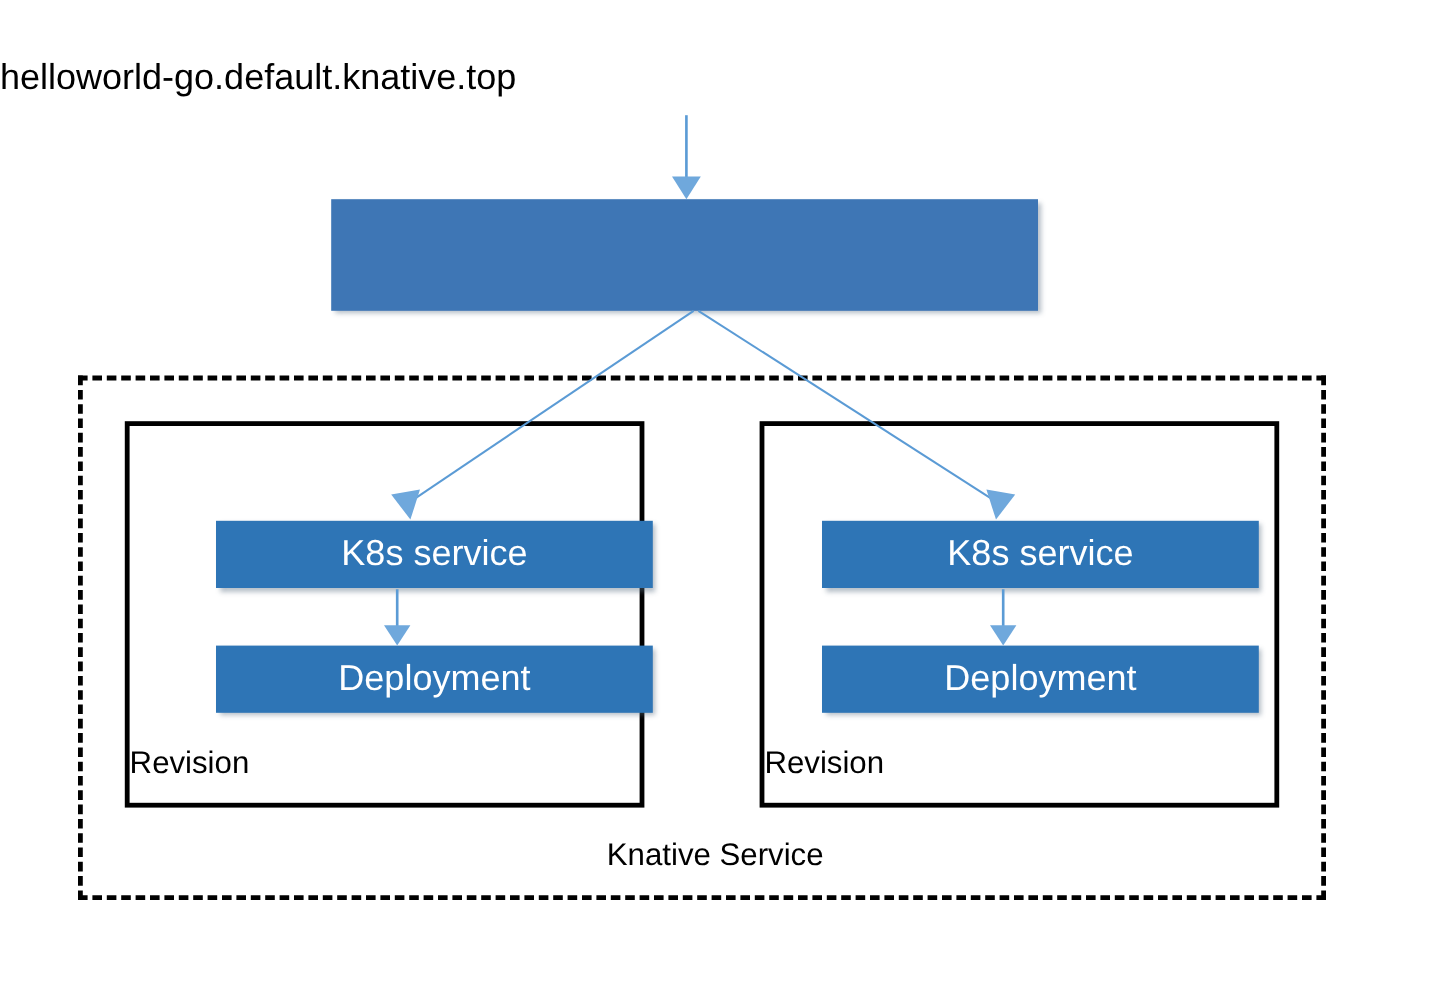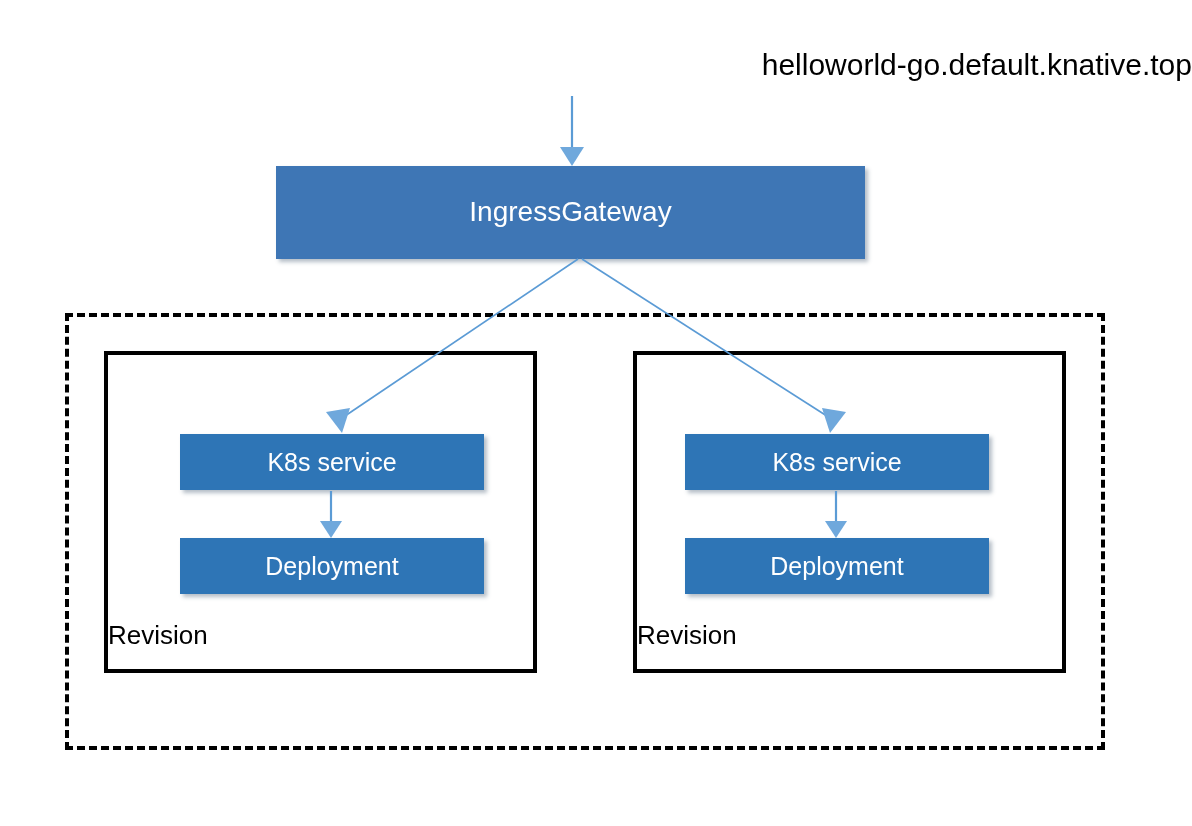--- a/index.html
+++ b/index.html
@@ -28,21 +28,21 @@
     height: 826px;
     pointer-events: none;
   }
 
   
   .endpoint-title {
     position: absolute;
     left: 0;
     top: 48px;
     width: 1192px;
-    text-align: right;
+    text-align: left;
     font-size: 30px;
     color: #000000;
     letter-spacing: 0px;
     white-space: nowrap;
   }
 
   
   .gateway-box {
     position: absolute;
     left: 276px;
@@ -104,48 +104,48 @@
     left: 0;
     width: 100%;
     font-size: 26px;
     color: #000000;
     white-space: nowrap;
   }
 
   
   .resource-box {
     position: absolute;
-    width: 304px;
+    width: 364px;
     height: 56px;
     background: #2E75B6;
     box-shadow: 3px 3px 4px rgba(90, 110, 130, 0.45);
     display: flex;
     align-items: center;
     justify-content: center;
     color: #ffffff;
-    font-size: 25px;
+    font-size: 30px;
     white-space: nowrap;
   }
   .resource-box.svc-left  { left: 180px; top: 434px; }
   .resource-box.dep-left  { left: 180px; top: 538px; }
   .resource-box.svc-right { left: 685px; top: 434px; }
   .resource-box.dep-right { left: 685px; top: 538px; }
 </style>
 </head>
 <body>
 
 <div id="canvas">
 
   <div class="endpoint-title">helloworld-go.default.knative.top</div>
 
   <div class="gateway-box">
-    <div class="gateway-line">IngressGateway</div>
   </div>
 
   <div class="knative-service"></div>
+  <div class="knative-service-label">Knative Service</div>
 
   <div class="revision-box left">
     <div class="revision-label">Revision</div>
   </div>
 
   <div class="resource-box svc-left">K8s service</div>
 
   <div class="resource-box dep-left">Deployment</div>
 
   <div class="revision-box right">

